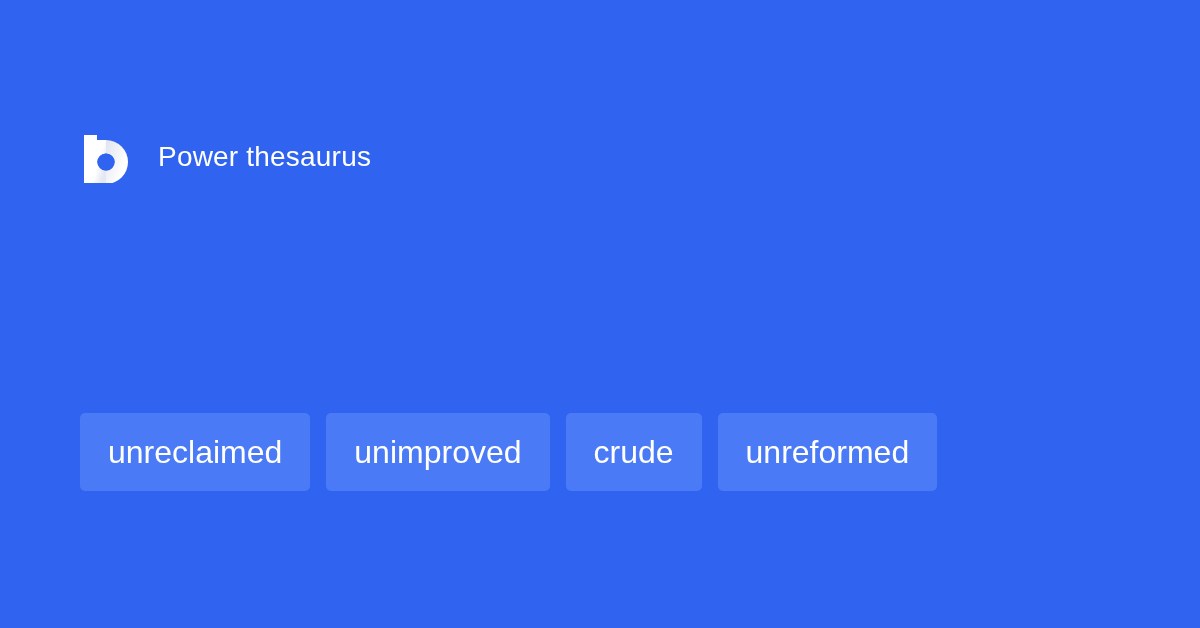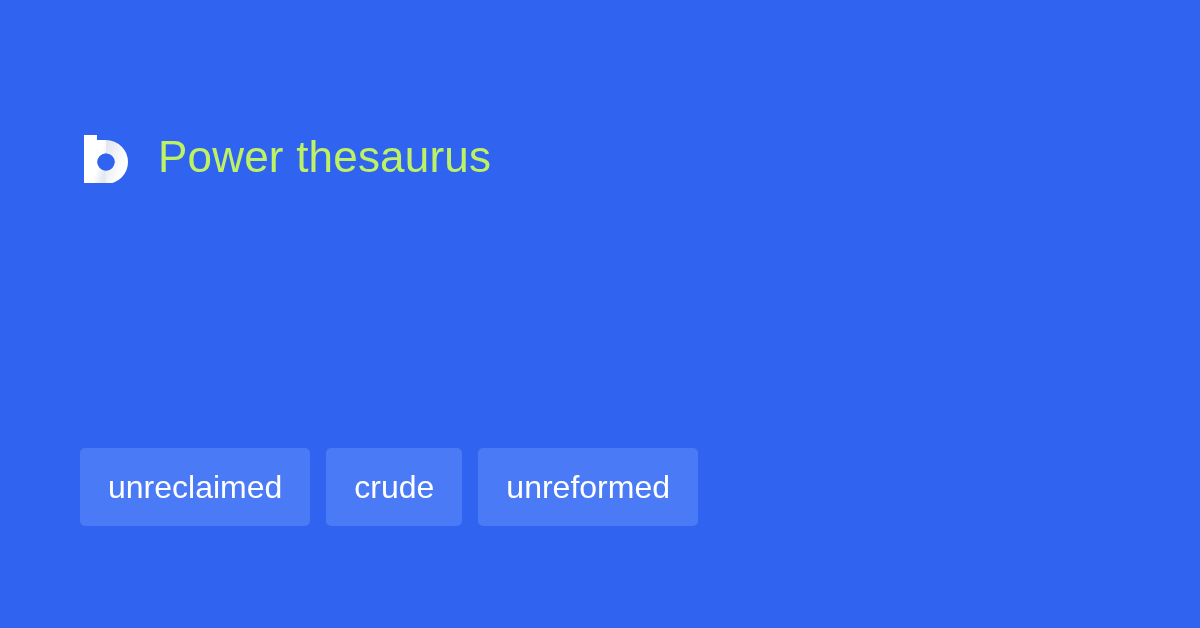--- a/index.html
+++ b/index.html
@@ -35,24 +35,24 @@
 
   .brand-mark {
     width: 52px;
     height: 52px;
     display: block;
     flex: 0 0 auto;
   }
 
   .brand-name {
     margin-left: 26px;
-    font-size: 44px;
+    font-size: 28px;
     line-height: 1;
     font-weight: 400;
-    color: #bef264;
+    color: #ffffff;
     letter-spacing: 0.2px;
     white-space: nowrap;
     text-align: right;
   }
 
   
   .headline {
     position: absolute;
     left: 80px;
     top: 248px;
@@ -84,21 +84,20 @@
     box-sizing: border-box;
     padding: 0 28px;
     display: flex;
     align-items: center;
     justify-content: center;
     color: #ffffff;
     font-size: 32px;
     line-height: 1;
     font-weight: 400;
     white-space: nowrap;
-    margin-top: 35px;
   }
 </style>
 </head>
 <body>
 
 <div class="og-card">
 
   <div class="brand">
     <svg class="brand-mark" viewBox="0 0 52 52" aria-hidden="true">
       <defs>
@@ -128,17 +127,18 @@
       </g>
 
       <circle cx="26" cy="31" r="8.6" fill="#2f63f0"></circle>
     </svg>
     <span class="brand-name">Power thesaurus</span>
   </div>
 
 
   <div class="chip-row">
     <div class="chip">unreclaimed</div>
+    <div class="chip">unimproved</div>
     <div class="chip">crude</div>
     <div class="chip">unreformed</div>
   </div>
 
 </div>
 
 </body></html>

